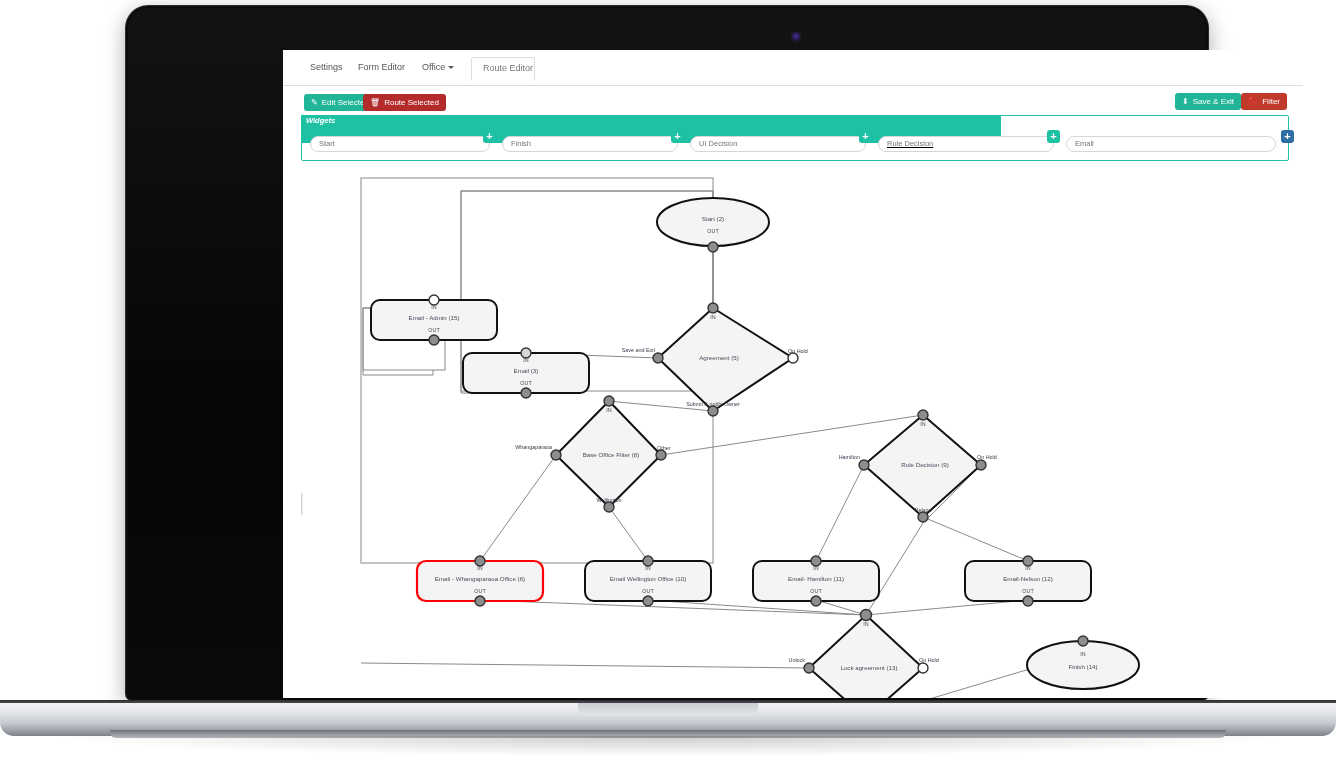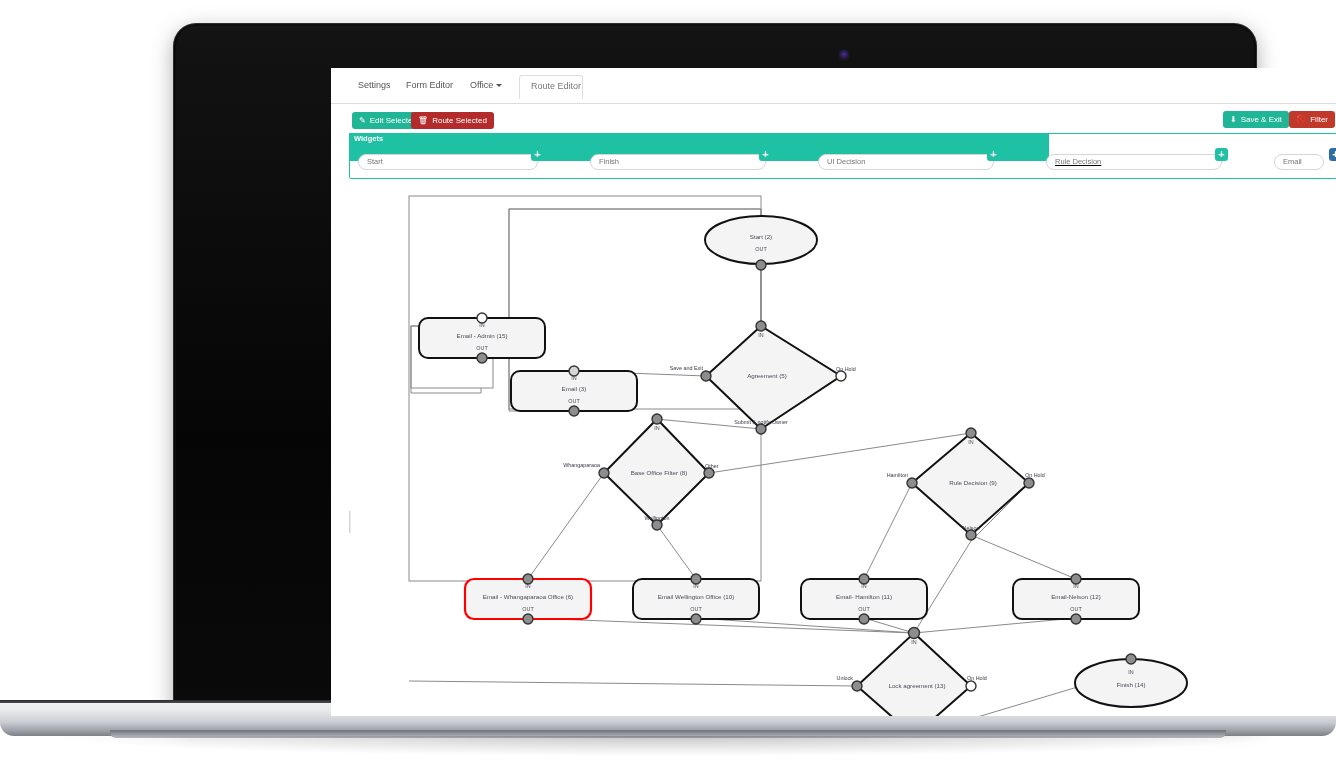--- a/index.html
+++ b/index.html
@@ -9,26 +9,25 @@
     background: #ffffff;
     font-family: "Liberation Sans", sans-serif;
     overflow: hidden;
   }
 
   #stage { position: relative; width: 1336px; height: 774px; background:#fff; }
 
   
   .laptop-lid {
     position: absolute;
-    left: 126px; top: 24px;
+    left: 126px; top: 6px;
     width: 1082px; height: 694px;
     background: #0b0b0b;
     border-radius: 22px 22px 6px 6px;
     box-shadow: 0 0 0 1px #2c2c2c, 0 6px 22px rgba(0,0,0,.35);
-    margin-left: 48px;
   }
   .laptop-lid::after{
     content:"";
     position:absolute; left:2px; top:2px; right:2px; bottom:2px;
     border-radius:20px 20px 5px 5px;
     background: linear-gradient(180deg,#131313 0%,#050505 60%,#0a0a0a 100%);
   }
   .webcam {
     position:absolute; left:664px; top:25px; width:12px; height:12px;
     border-radius:50%;
@@ -104,25 +103,25 @@
   .btn-save   { background:#21b598; right:62px; top:43px; }
   .btn-close  { background:#c0392b; right:16px; top:43px; }
 
   .widgets-panel{
     position:absolute; left:18px; top:65px; right:14px; height:46px;
     border:1px solid #1fc1a5; background:#fff; border-radius:2px;
   }
   .widgets-head{
     position:absolute; left:-1px; top:-1px; width:700px; height:28px;
     background:#1fc1a5; color:#fff; font-size:7.5px; font-weight:bold;
-    padding:2px 0 0 5px; line-height:1;
+    padding:2px 0 0 5px; line-height:1;font-style:italic;
   }
   .widget-row{
     position:absolute; left:0; top:12px; right:0; bottom:0;
-    display:flex; align-items:center;gap:40px;
+    display:flex; align-items:center;
   }
   .widget-cell{ position:relative; height:100%; display:flex; align-items:center; }
   .widget-input{
     height:16px; border:1px solid #d6d6d6; border-radius:9px;
     background:#fff; font-size:7.5px; color:#999;
     padding:0 20px 0 8px; line-height:16px; width:100%;
     font-family:"Liberation Sans", sans-serif;
   }
   .plus-btn{
     position:absolute; right:-6px; top:2px;

